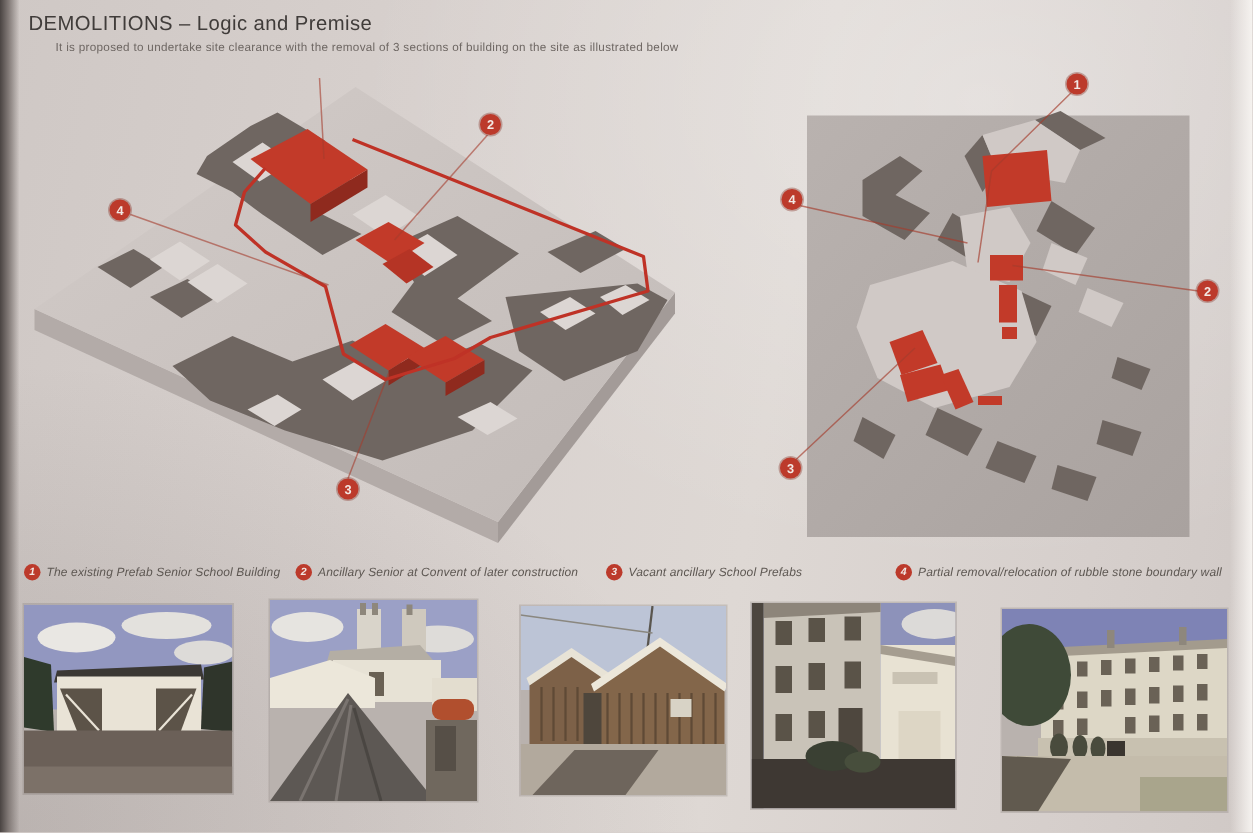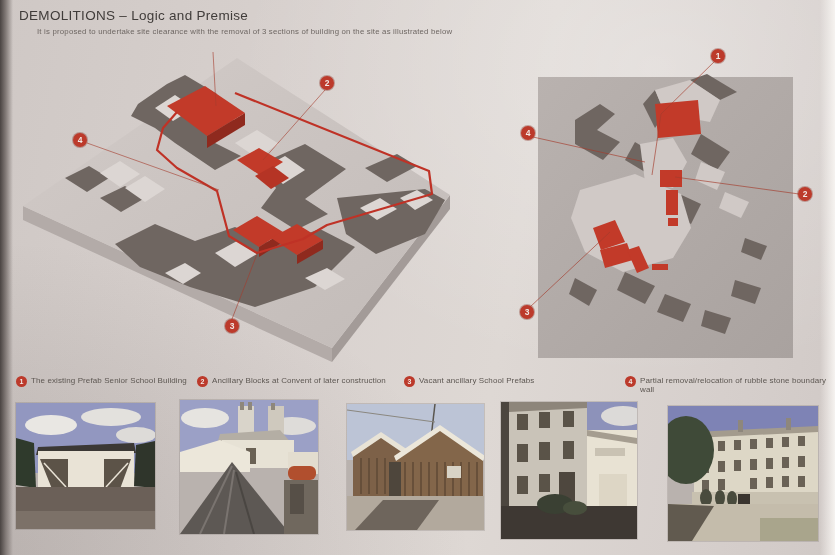--- a/index.html
+++ b/index.html
@@ -36,21 +36,21 @@
   }
   .model{position:absolute;}
   .marker{
     position:absolute;width:14px;height:14px;border-radius:50%;
     background:#bc3a2b;box-shadow:0 0 0 1px rgba(130,40,30,.35);
     color:#f2e8e4;font-size:8.5px;font-weight:bold;
     display:flex;align-items:center;justify-content:center;
     transform:translate(-50%,-50%);
   }
   .legend-item{
-    position:absolute;display:flex;align-items:flex-start;gap:4px;
+    position:absolute;display:flex;align-items:center;gap:4px;font-style:italic;
   }
   .legend-badge{
     width:11px;height:11px;border-radius:50%;background:#bc3a2b;flex:0 0 auto;
     color:#f2e8e4;font-size:7px;font-weight:bold;
     display:flex;align-items:center;justify-content:center;
   }
   .legend-label{font-size:8px;color:#5d5752;letter-spacing:.1px;}
   .photo{
     position:absolute;overflow:hidden;background:#b9b2ae;
     box-shadow:0 0 0 1px rgba(120,112,108,.25);
@@ -209,29 +209,29 @@
   <div class="legend-item" style="left:16px;top:376px;">
     <div class="legend-badge">
         <span>1</span>
       </div>
     <div class="legend-label">The existing Prefab Senior School Building</div>
   </div>
   <div class="legend-item" style="left:197px;top:376px;">
     <div class="legend-badge">
         <span>2</span>
       </div>
-    <div class="legend-label">Ancillary Blocks at Convent of later construction</div>
+    <div class="legend-label">Ancillary Senior at Convent of later construction</div>
   </div>
   <div class="legend-item" style="left:404px;top:376px;">
     <div class="legend-badge">
         <span>3</span>
       </div>
     <div class="legend-label">Vacant ancillary School Prefabs</div>
   </div>
-  <div class="legend-item" style="left:625px;top:376px;">
+  <div class="legend-item" style="left:597px;top:376px;">
     <div class="legend-badge">
         <span>4</span>
       </div>
     <div class="legend-label">Partial removal/relocation of rubble stone boundary wall</div>
   </div>
 
   <div class="photo" style="left:16px;top:403px;width:139px;height:126px;">
     <svg width="139" height="126" viewBox="0 0 139 126">
       <rect width="139" height="70" fill="#9297c0"></rect>
       <ellipse cx="35" cy="22" rx="26" ry="10" fill="#e9e7e3"></ellipse>

